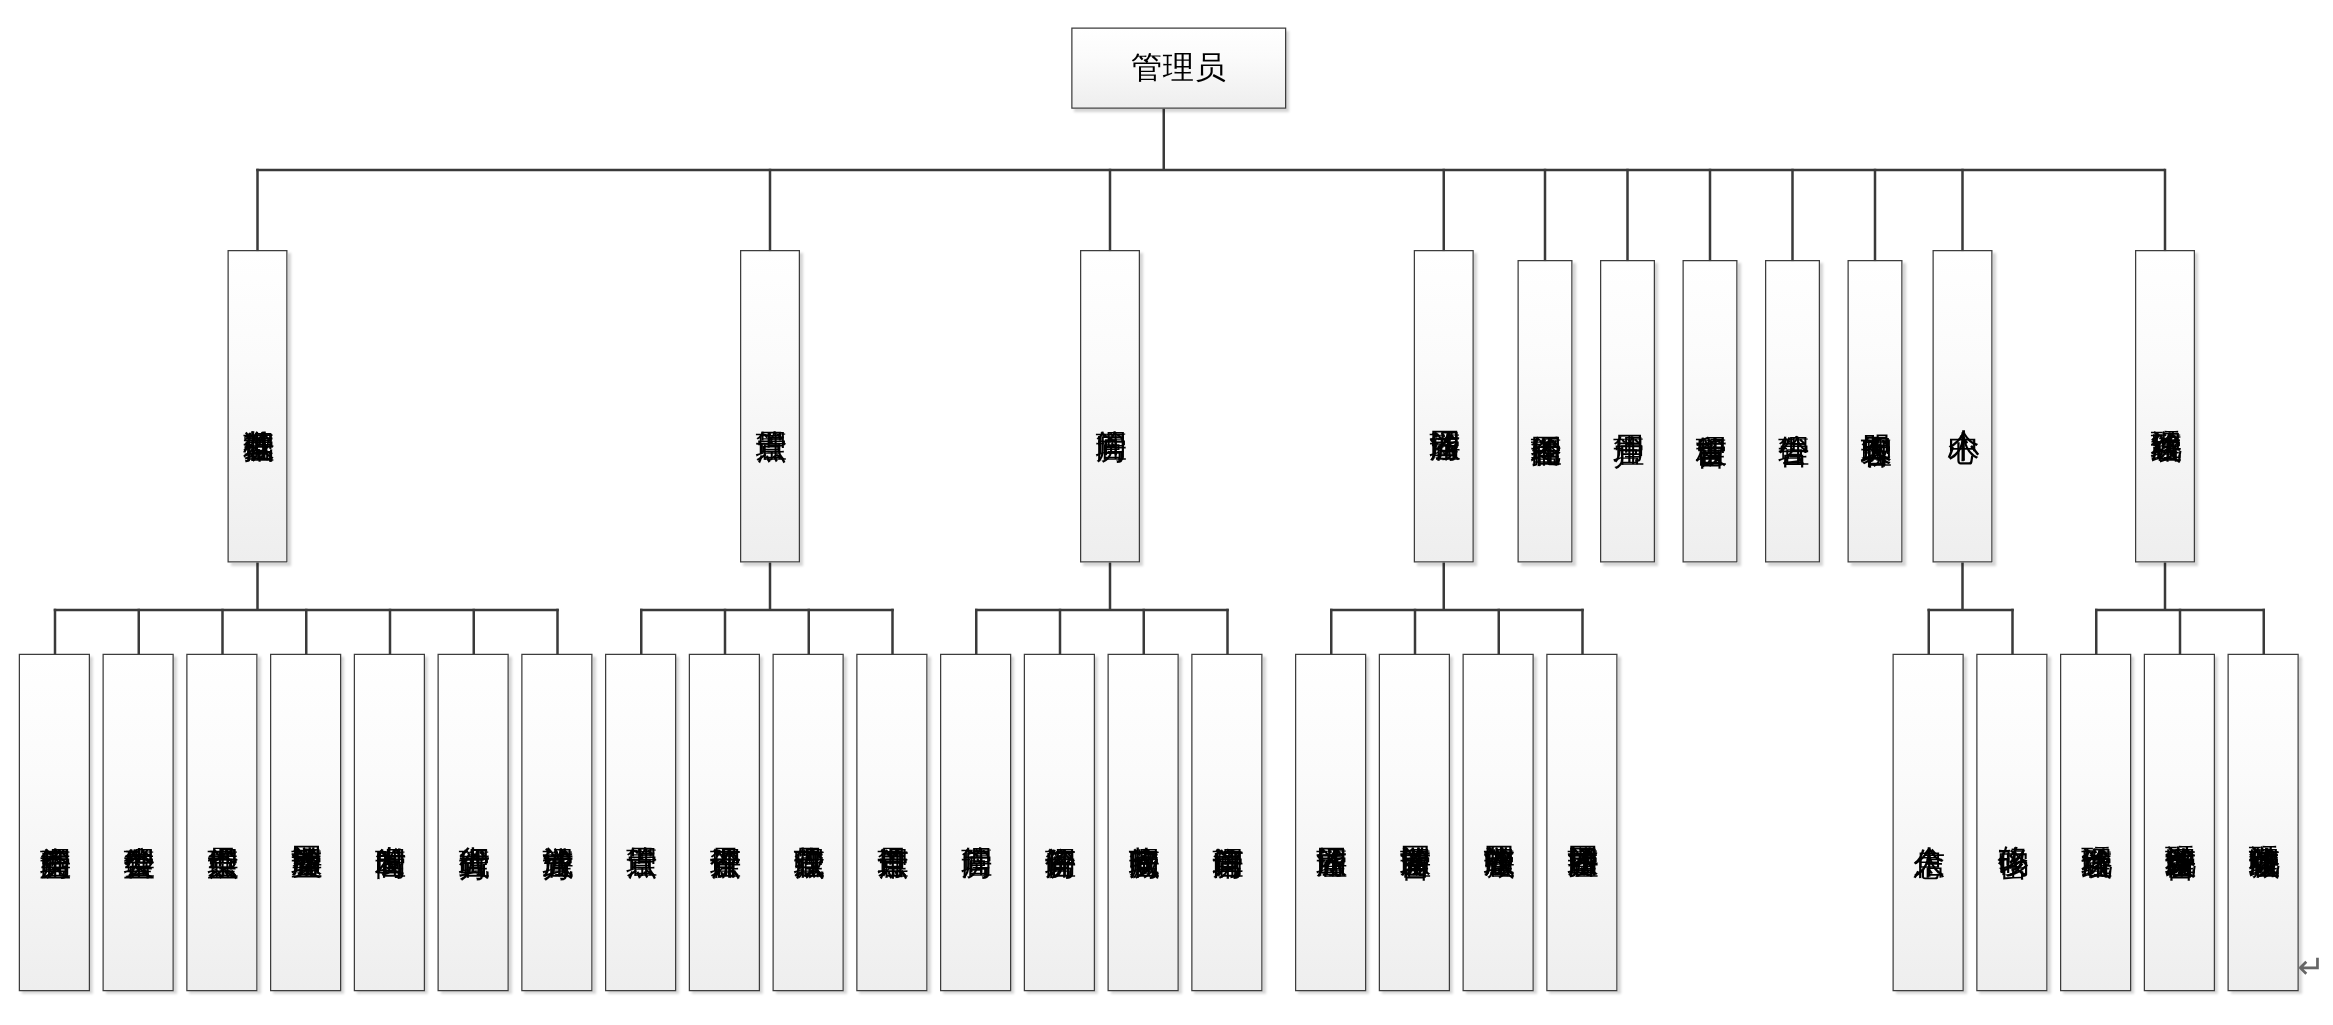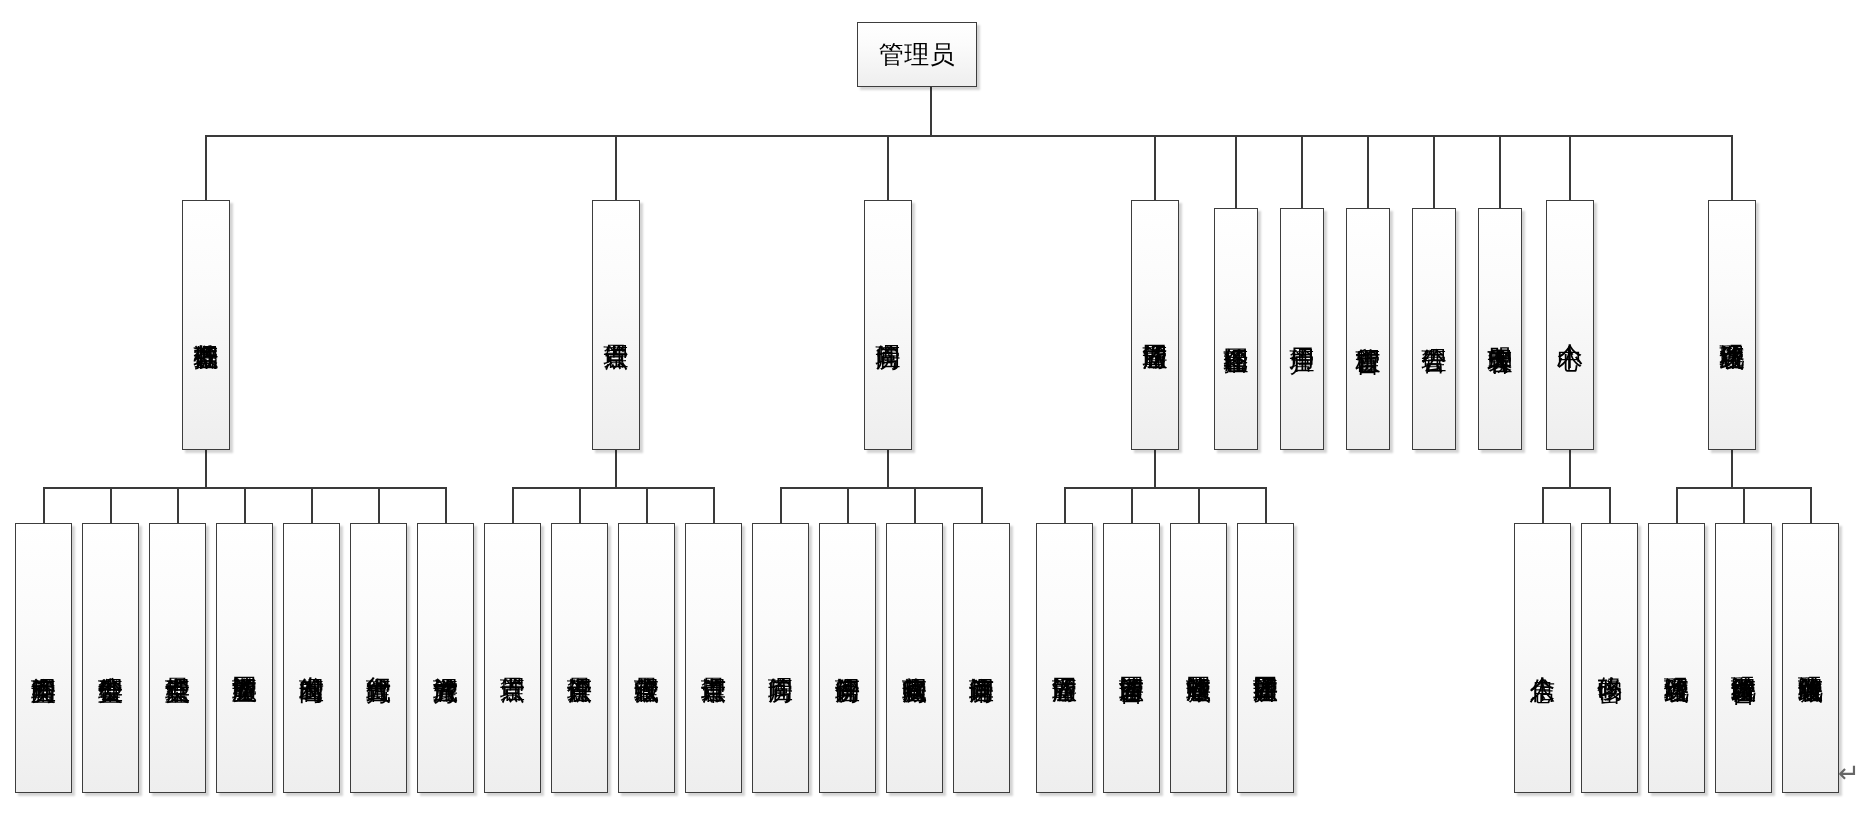--- a/index.html
+++ b/index.html
@@ -133,21 +133,21 @@
   <div class="hline" style="left:1542px; top:487px; width:69px;"></div>
   <div class="vline" style="left:1542px; top:487px; height:37px;"></div>
   <div class="vline" style="left:1609px; top:487px; height:37px;"></div>
 
   <div class="vline" style="left:1731px; top:450px; height:38px;"></div>
   <div class="hline" style="left:1676px; top:487px; width:136px;"></div>
   <div class="vline" style="left:1676px; top:487px; height:37px;"></div>
   <div class="vline" style="left:1743px; top:487px; height:37px;"></div>
   <div class="vline" style="left:1810px; top:487px; height:37px;"></div>
 
-  <div class="node root" style="left:857px; top:22px; width:120px; height:65px;">
+  <div class="node root" style="left:857px; top:22px; width:172px; height:65px;">
     <span class="label">管理员</span>
   </div>
 
   <div class="node vert lvl2" style="left:182px; top:200px; width:48px; height:250px;">
     <span class="label" style="font-size: 25px;">基础数据管理</span>
   </div>
   <div class="node vert lvl2" style="left:592px; top:200px; width:48px; height:250px;">
     <span class="label" style="font-size: 25px;">景点管理</span>
   </div>
   <div class="node vert lvl2" style="left:864px; top:200px; width:48px; height:250px;">

